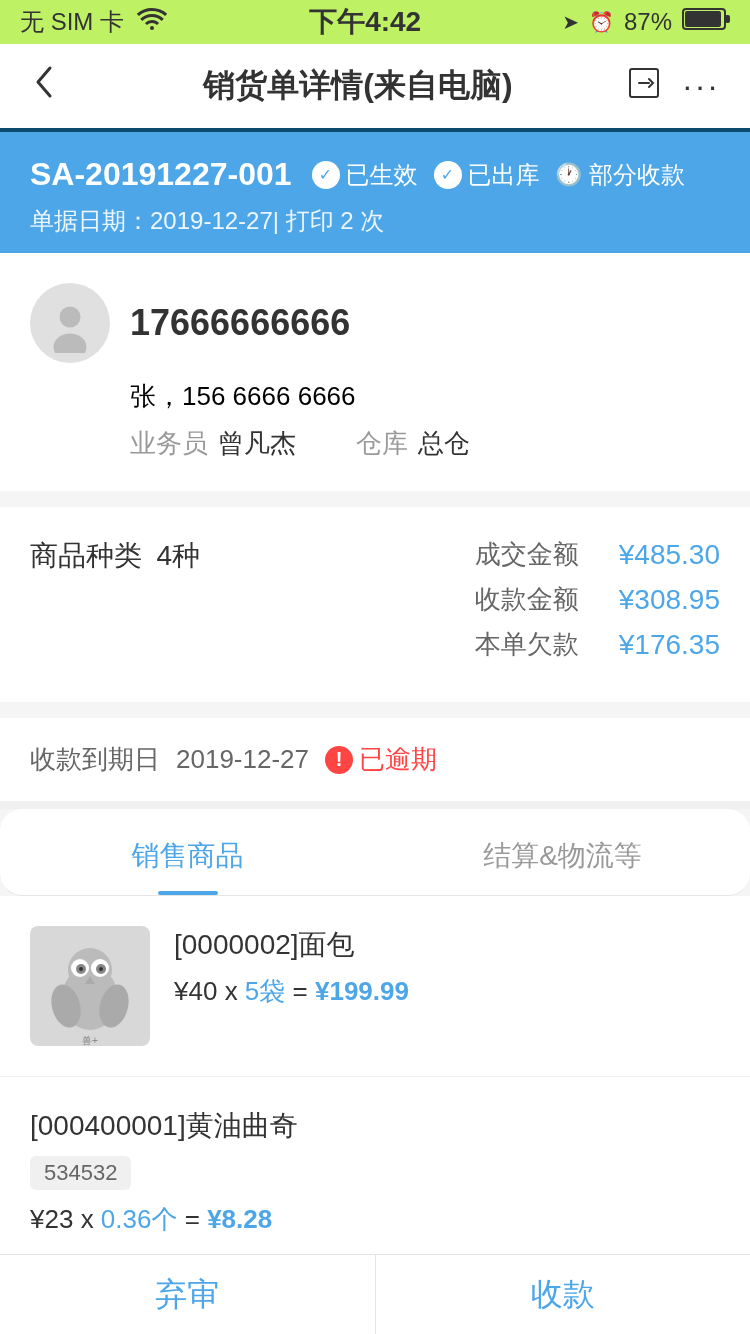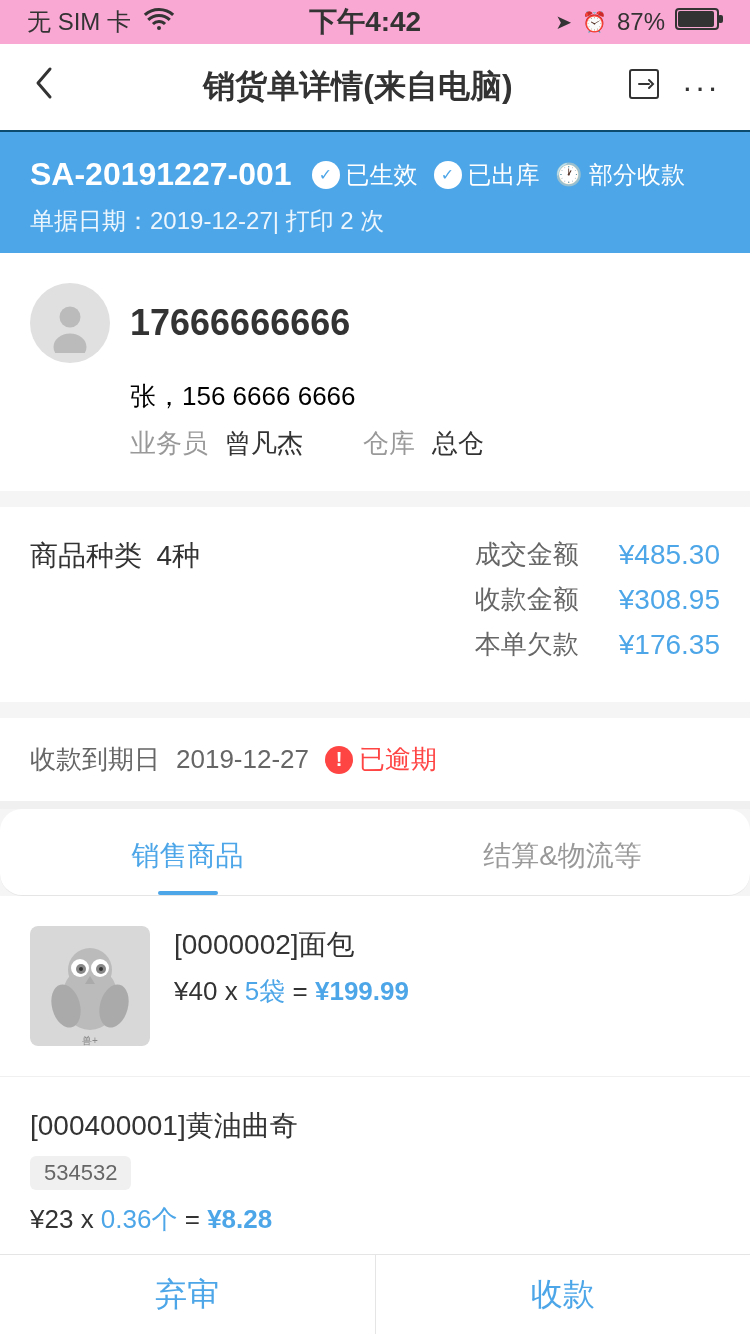--- a/index.html
+++ b/index.html
@@ -9,39 +9,39 @@
       background: #f5f5f5;
       width: 750px;
       min-height: 1334px;
       font-size: 28px;
       color: #333;
     }
 
     
     .status-bar {
       height: 44px;
-      background: #f9a8d4;
+      background: #bef264;
       display: flex;
       align-items: center;
       justify-content: space-between;
-      padding: 0 27px;
+      padding: 0 20px;
       font-size: 24px;
       font-weight: 500;
     }
     .status-left { display: flex; align-items: center; gap: 12px; }
     .status-right { display: flex; align-items: center; gap: 10px; }
 
     
     .nav-bar {
       height: 88px;
       background: #fff;
       display: flex;
       align-items: center;
       padding: 0 30px;
-      border-bottom: 2px solid #0c4a6e;
+      border-bottom: 4px solid #0c4a6e;
       position: relative;
     }
     .nav-back {
       font-size: 36px;
       color: #333;
       cursor: pointer;
       width: 60px;
     }
     .nav-title {
       flex: 1;
@@ -137,21 +137,21 @@
       margin-left: 100px;
       margin-bottom: 12px;
     }
     .customer-meta {
       display: flex;
       gap: 60px;
       margin-left: 100px;
       font-size: 26px;
       color: #666;
     }
-    .meta-item { display: flex; align-items: center; gap: 17px; }
+    .meta-item { display: flex; align-items: center; gap: 10px; }
     .meta-label { color: #999; }
     .meta-value { color: #333; }
 
     
     .summary-section {
       background: #fff;
       padding: 30px;
       margin-bottom: 16px;
       display: flex;
       justify-content: space-between;

